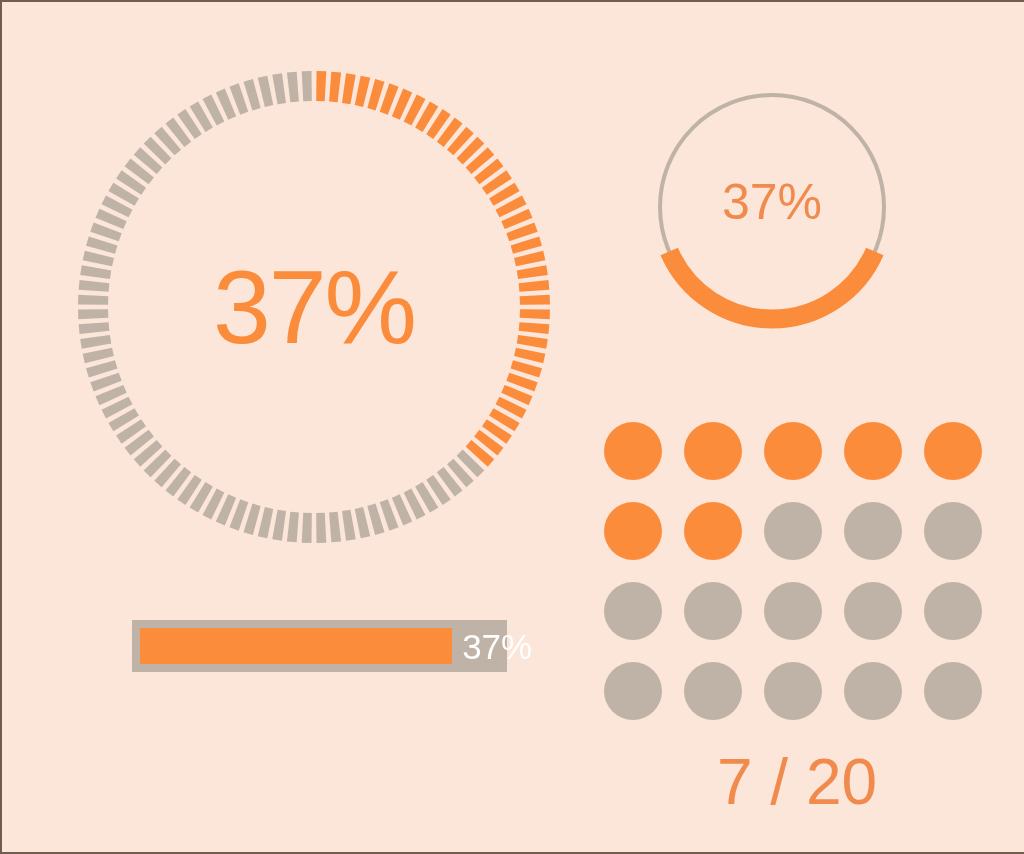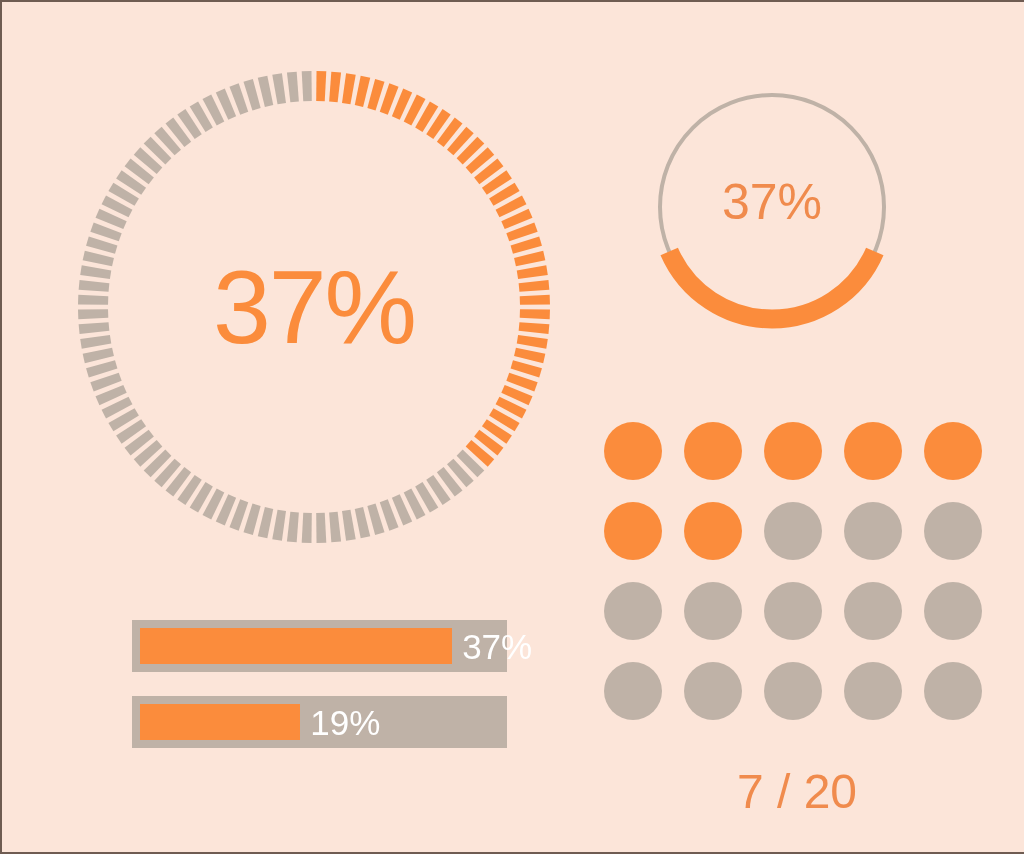--- a/index.html
+++ b/index.html
@@ -127,25 +127,25 @@
     gap: 14px 14px;
   }
   .dot {
     width: 58px;
     height: 58px;
     border-radius: 50%;
     background: #bfb2a7;
   }
   .dot.on { background: #fb8c3c; }
   .dot-ratio {
-    margin-top: 40px;
+    margin-top: 22px;
     width: 386px;
     text-align: center;
     color: #f08b4d;
-    font-size: 48px;
+    font-size: 64px;
     line-height: 1;
     user-select: none;
   }
 </style>
 </head>
 <body>
 
 <div id="stage">
 
   <div class="tick-gauge">
@@ -262,24 +262,20 @@
       <path id="ring-arc" fill="none" stroke="#fb8c3c" stroke-width="19" stroke-linecap="butt" d="M232.7885180766059 174.48056375109545 A112 112 0 0 1 27.211481923394132 174.48056375109547"></path>
     </svg>
     <div class="ring-center-label">37%</div>
   </div>
 
   <div class="bars">
     <div class="bar-row">
       <div class="bar-fill" style="width: 312.151px;"></div>
       <div class="bar-label" style="left: 330.151px;">37%</div>
     </div>
-    <div class="bar-row">
-      <div class="bar-fill" style="width: 160.293px;"></div>
-      <div class="bar-label" style="left: 178.293px;">19%</div>
-    </div>
   </div>
 
   <div class="dot-grid-wrap">
     <div class="dot-grid" id="dot-grid">
         <div class="dot on"></div>
         <div class="dot on"></div>
         <div class="dot on"></div>
         <div class="dot on"></div>
         <div class="dot on"></div>
         <div class="dot on"></div>

